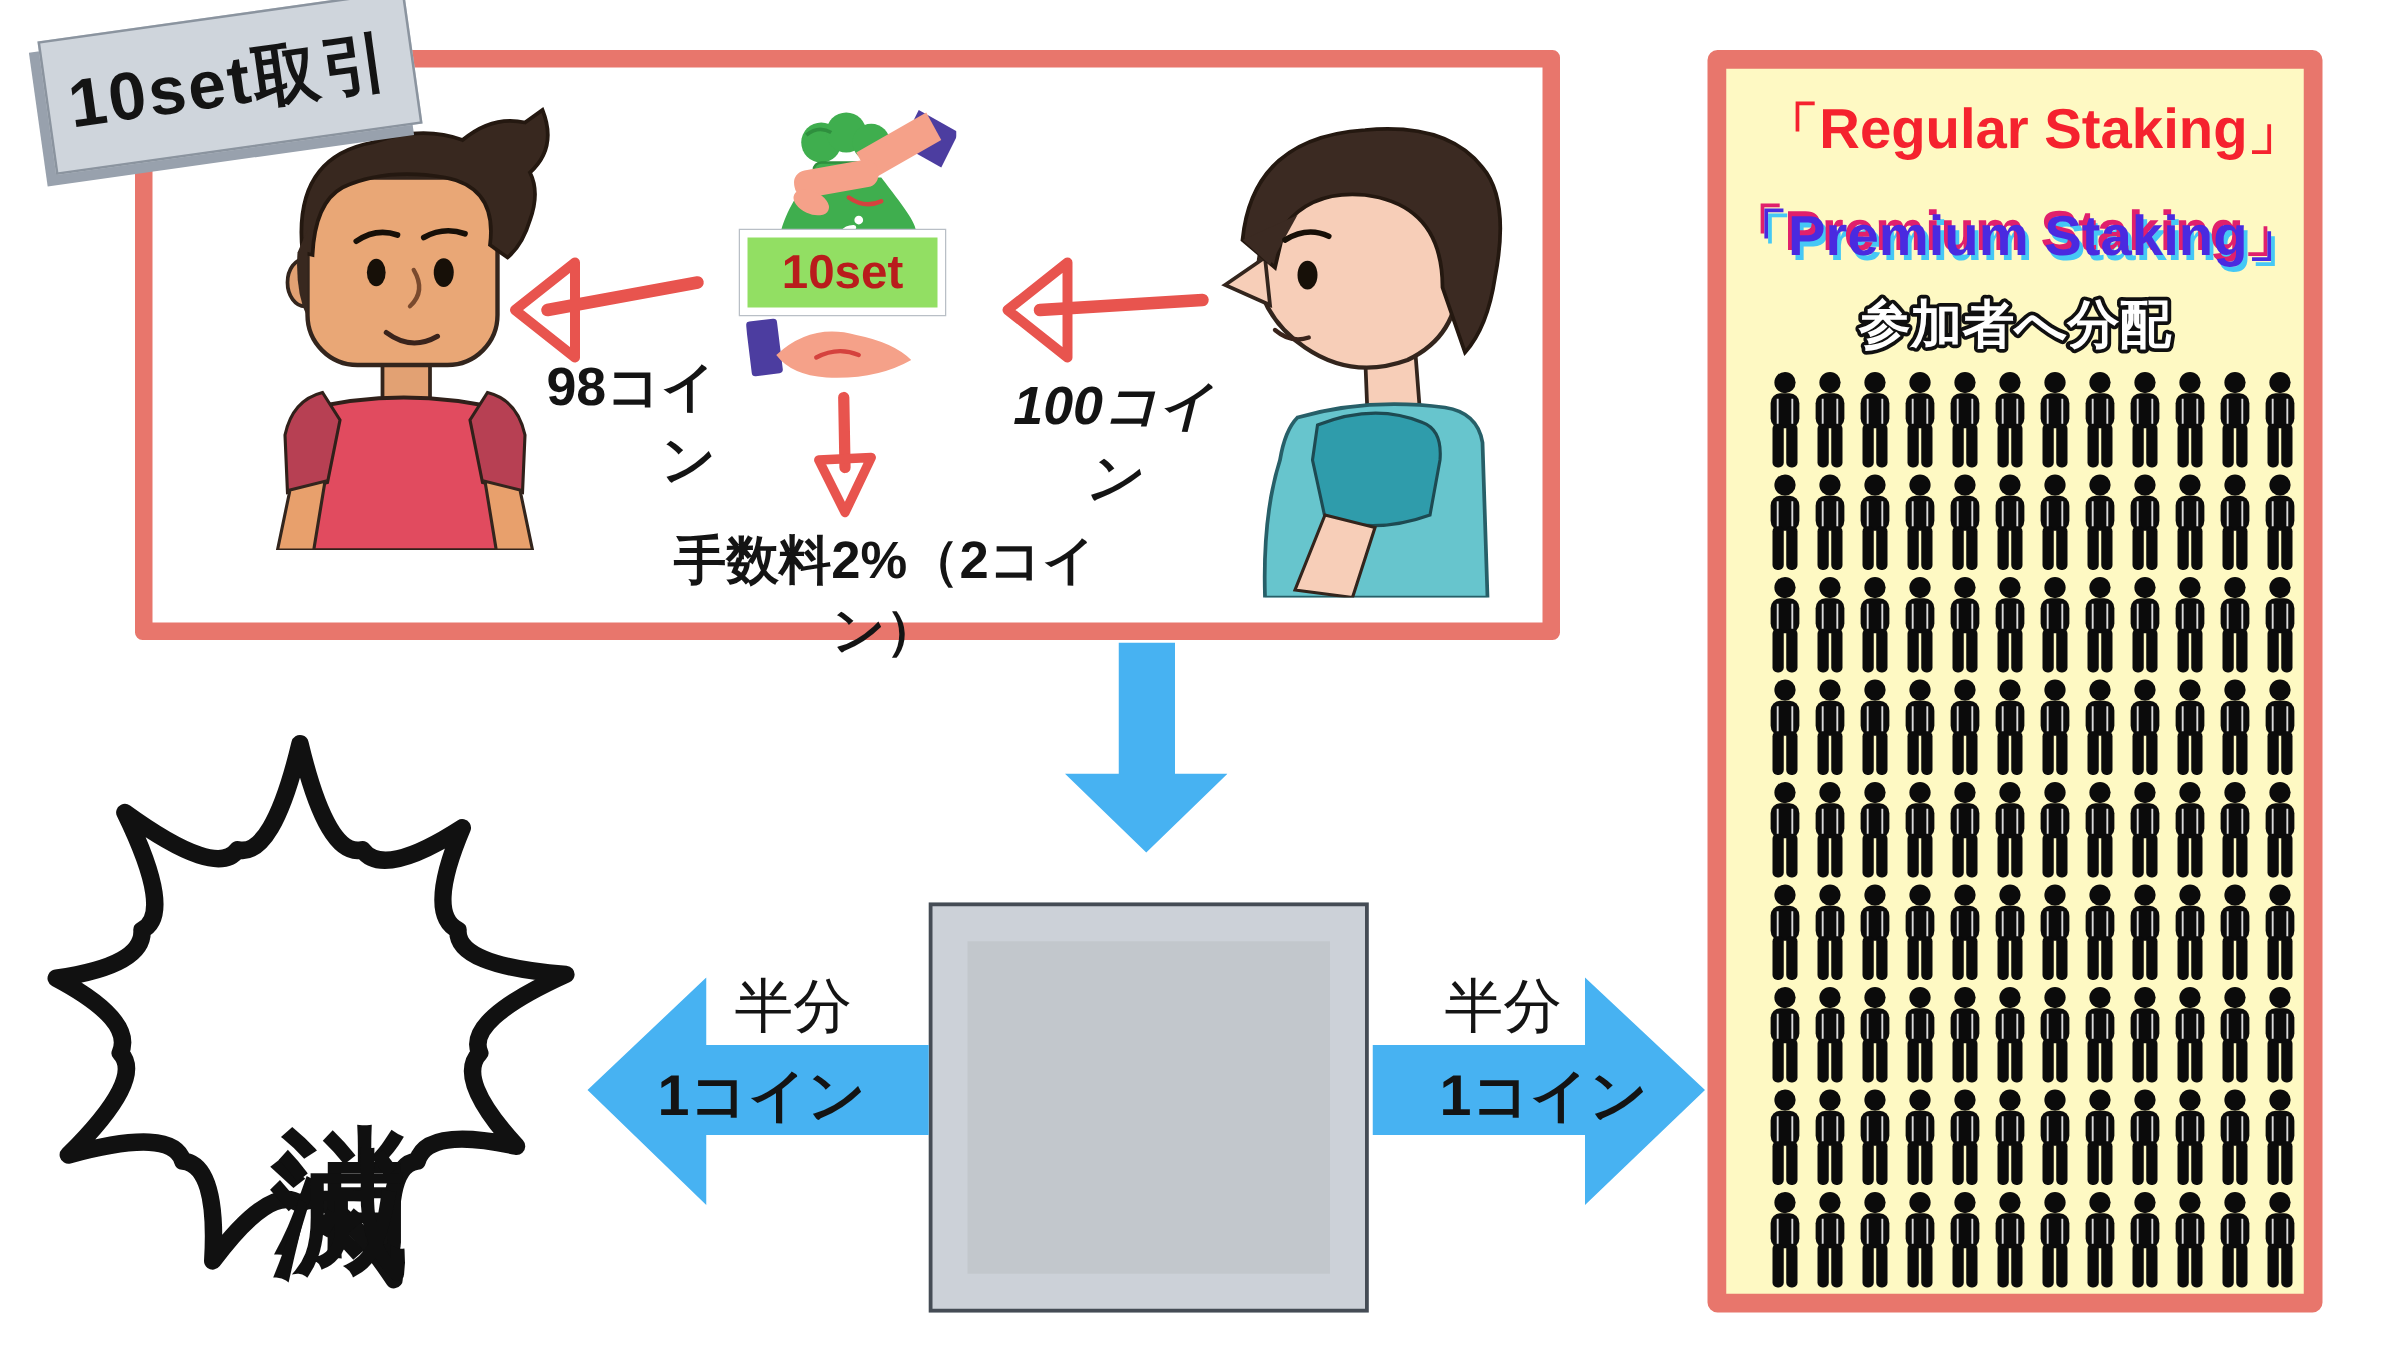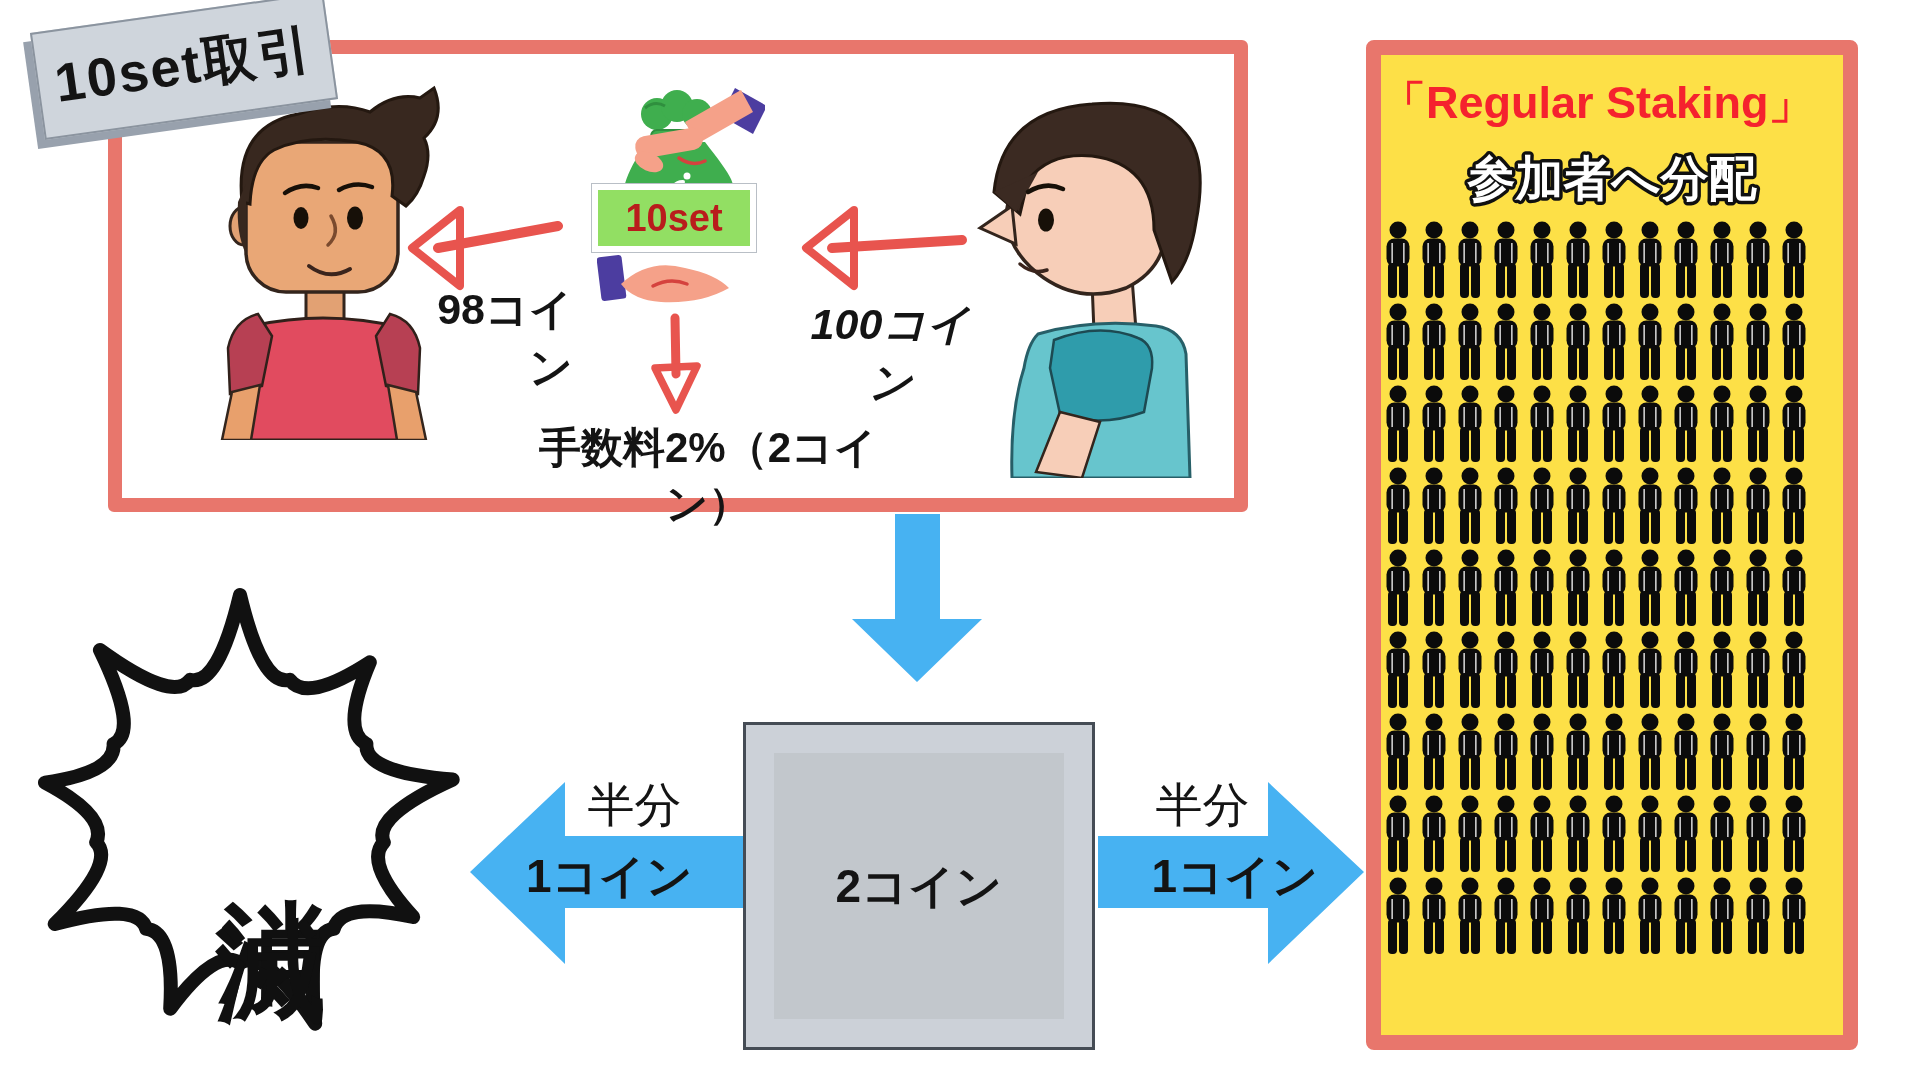--- a/index.html
+++ b/index.html
@@ -62,22 +62,22 @@
     writing-mode:vertical-rl;text-orientation:upright;
     font-size:110px;font-weight:900;letter-spacing:18px;
     color:#101010;display:flex;align-items:center;justify-content:center;
     z-index:3;
   }
 
   
   .staking-box{
     left:1366px;top:40px;width:462px;height:980px;
     border:15px solid var(--accent_red,#e8766c);
-    border-radius:8px;background:#fde047;
-    display:flex;flex-direction:column;align-items:flex-start;
+    border-radius:8px;background:#fef9c3;
+    display:flex;flex-direction:column;align-items:flex-end;
   }
   .st-regular{
     margin-top:18px;font-size:45px;font-weight:900;white-space:nowrap;
     color:var(--regular_red,#f5222e);
   }
   .st-premium{
     margin-top:26px;font-size:45px;font-weight:900;white-space:nowrap;
     color:var(--premium_blue,#4a2ae0);
     text-shadow:-3px -4px 0 var(--premium_shadow_red,#e0206c),
                  3px 4px 0 var(--premium_shadow_cyan,#45c8f5);
@@ -173,21 +173,20 @@
 <div class="abs jtxt amount ctr" style="left:408px;top:281px;width:165px;text-align:right;">98コイン</div>
 <div class="abs jtxt amount ctr" style="left:798px;top:296px;width:185px;font-style:italic;">100コイン</div>
 <div class="abs jtxt fee-note ctr" style="left:528px;top:420px;width:360px;">手数料2%（2コイン）</div>
 
 <svg class="abs" style="left:852px;top:514px;" width="130" height="172" viewBox="0 0 130 172">
   <polygon points="43,0 88,0 88,105 130,105 65,168 0,105 43,105" fill="var(--blue,#47b2f2)"></polygon>
 </svg>
 
 <div class="abs fee-box">
   <div class="fee-box-inner">
-    <div class="fee-line">2コイン</div>
   </div>
 </div>
 
 <svg class="abs" style="left:465px;top:776px;" width="280" height="192" viewBox="0 0 280 192">
   <polygon points="5,96 100,6 100,60 278,60 278,132 100,132 100,188" fill="var(--blue,#47b2f2)"></polygon>
 </svg>
 <div class="abs jtxt split-label ctr" style="left:572px;top:774px;width:125px;">半分</div>
 <div class="abs jtxt split-amount ctr" style="left:512px;top:846px;width:195px;">1コイン</div>
 
 <svg class="abs" style="left:1098px;top:776px;" width="272" height="192" viewBox="0 0 272 192">
@@ -196,20 +195,21 @@
 <div class="abs jtxt split-label ctr" style="left:1140px;top:774px;width:125px;">半分</div>
 <div class="abs jtxt split-amount ctr" style="left:1135px;top:846px;width:200px;">1コイン</div>
 
 <svg class="abs" style="left:15px;top:535px;" width="450" height="570" viewBox="0 0 450 570">
   <path d="M225.0,60.0Q247.0,151.8 274.9,144.8Q291.8,168.1 354.8,127.3Q325.5,196.4 351.4,209.0Q349.4,237.7 437.7,244.5Q357.0,281.1 368.8,307.4Q348.7,328.0 398.2,382.0Q326.7,366.1 318.8,393.8Q290.2,396.8 300.2,488.7Q248.8,411.8 225.0,428.0Q201.2,411.8 155.2,473.7Q159.8,396.8 131.2,393.8Q123.3,366.1 39.7,389.0Q101.3,328.0 81.2,307.4Q93.0,281.1 30.0,247.6Q100.6,237.7 98.6,209.0Q124.5,196.4 84.9,115.0Q158.2,168.1 175.1,144.8Q203.0,151.8 225.0,60.0Z" fill="#ffffff" stroke="#111111" stroke-width="14" stroke-linejoin="round" stroke-linecap="round"></path>
 </svg>
 <div class="abs burn-text">消滅</div>
 
 <div class="abs staking-box">
   <div class="st-regular">「Regular Staking」</div>
+  <div class="st-premium">「Premium Staking」</div>
   <svg width="462" height="74" viewBox="0 0 462 74" style="margin-top:8px;">
     <text x="231" y="54" text-anchor="middle" font-size="48" font-weight="900" font-family="Liberation Sans, DejaVu Sans, sans-serif" fill="#ffffff" stroke="#101010" stroke-width="7" paint-order="stroke" stroke-linejoin="round">参加者へ分配</text>
   </svg>
   <div class="participants-grid" style="grid-template-columns: repeat(12, 36px); grid-template-rows: repeat(9, 82px);">
       <svg class="person" viewBox="0 0 34 78">
     <circle cx="17" cy="9" r="8.5" fill="#0b0b0b"></circle>
     <rect x="5.5" y="17.5" width="23" height="28" rx="8" fill="#0b0b0b"></rect>
     <rect x="10.4" y="22" width="1.5" height="21" fill="#ffffff" opacity="0.85"></rect>
     <rect x="22.1" y="22" width="1.5" height="21" fill="#ffffff" opacity="0.85"></rect>
     <rect x="7" y="42" width="9" height="35" rx="4" fill="#0b0b0b"></rect>

